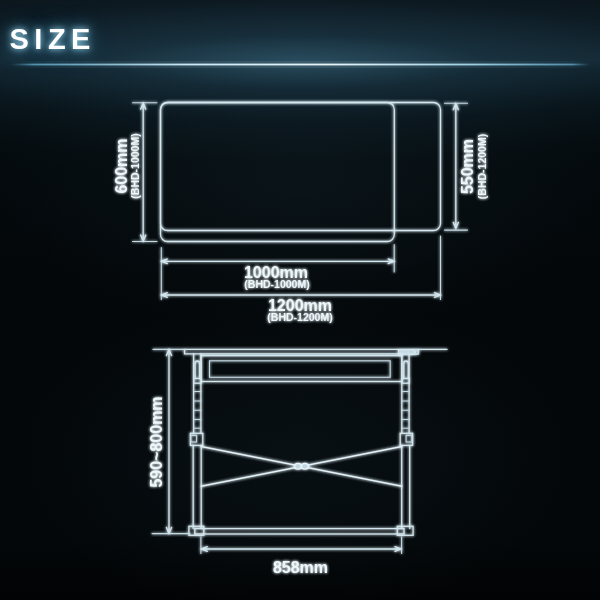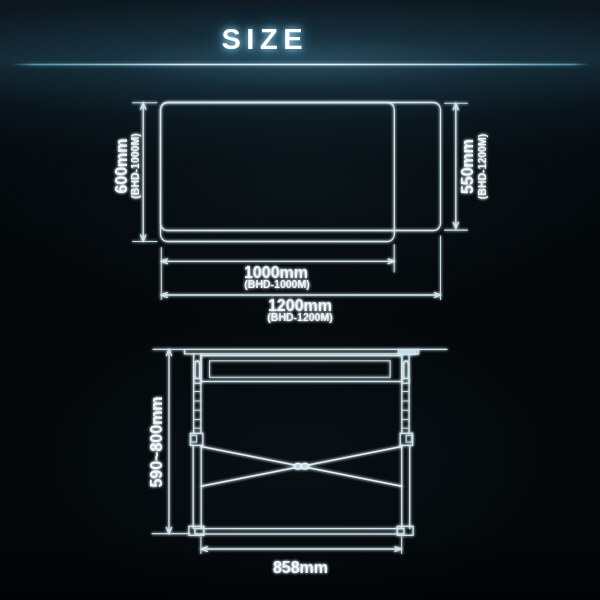--- a/index.html
+++ b/index.html
@@ -13,21 +13,21 @@
     position:absolute;left:0;top:0;width:600px;height:600px;
     background:
       radial-gradient(ellipse 420px 60px at 300px 62px, rgba(60,110,135,0.50) 0%, rgba(35,70,90,0.28) 45%, rgba(10,25,33,0) 100%),
       radial-gradient(ellipse 560px 120px at 300px 40px, rgba(30,58,72,0.35) 0%, rgba(10,24,32,0) 100%),
       radial-gradient(ellipse 300px 150px at 300px 185px, rgba(35,62,76,0.20) 0%, rgba(5,12,16,0) 100%),
       radial-gradient(ellipse 280px 160px at 295px 455px, rgba(35,62,76,0.17) 0%, rgba(5,12,16,0) 100%),
       linear-gradient(180deg, #081016 0%, #0c1a22 6%, #12242e 10%, #0b1a22 11.8%, #071218 16%, #040a0d 28%, #030709 45%, #030709 90%, #020304 100%);
   }
   #title{
     position:absolute;left:0;top:23px;width:520px;
-    text-align:center;color:#ffffff;
+    text-align:left;color:#ffffff;
     font-size:29px;font-weight:bold;letter-spacing:5.5px;
     text-indent:9.5px;
     text-shadow:0 0 6px rgba(170,230,255,0.9),0 0 14px rgba(100,190,230,0.65),0 0 26px rgba(70,160,200,0.45);
   }
   svg{position:absolute;left:0;top:0;}
   text{fill:#eef8fc;font-family:"Liberation Sans", sans-serif;font-weight:bold;}
   .ln{stroke:#d4e6ee;stroke-width:1.3;fill:none;stroke-linecap:round;}
   .ln2{stroke:#e2f1f7;stroke-width:1.6;fill:none;stroke-linecap:round;}
   .thin{stroke:#c6dae4;stroke-width:1.1;fill:none;stroke-linecap:round;}
 </style>

